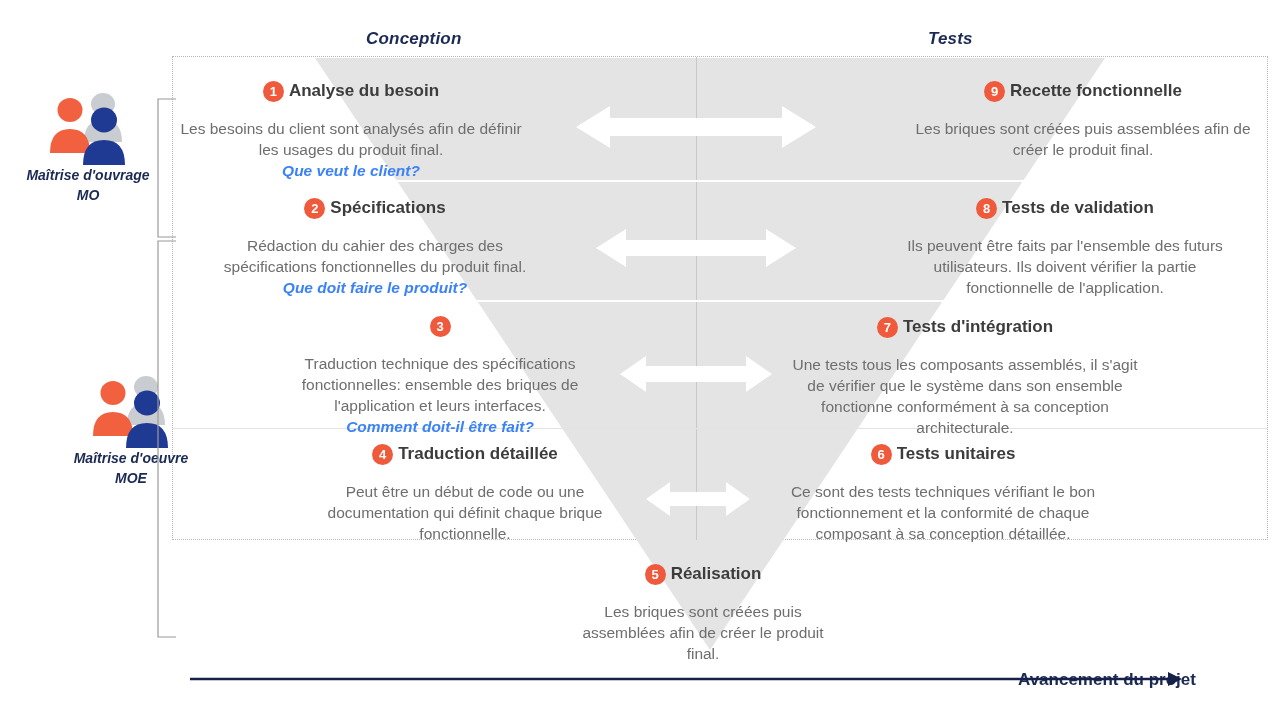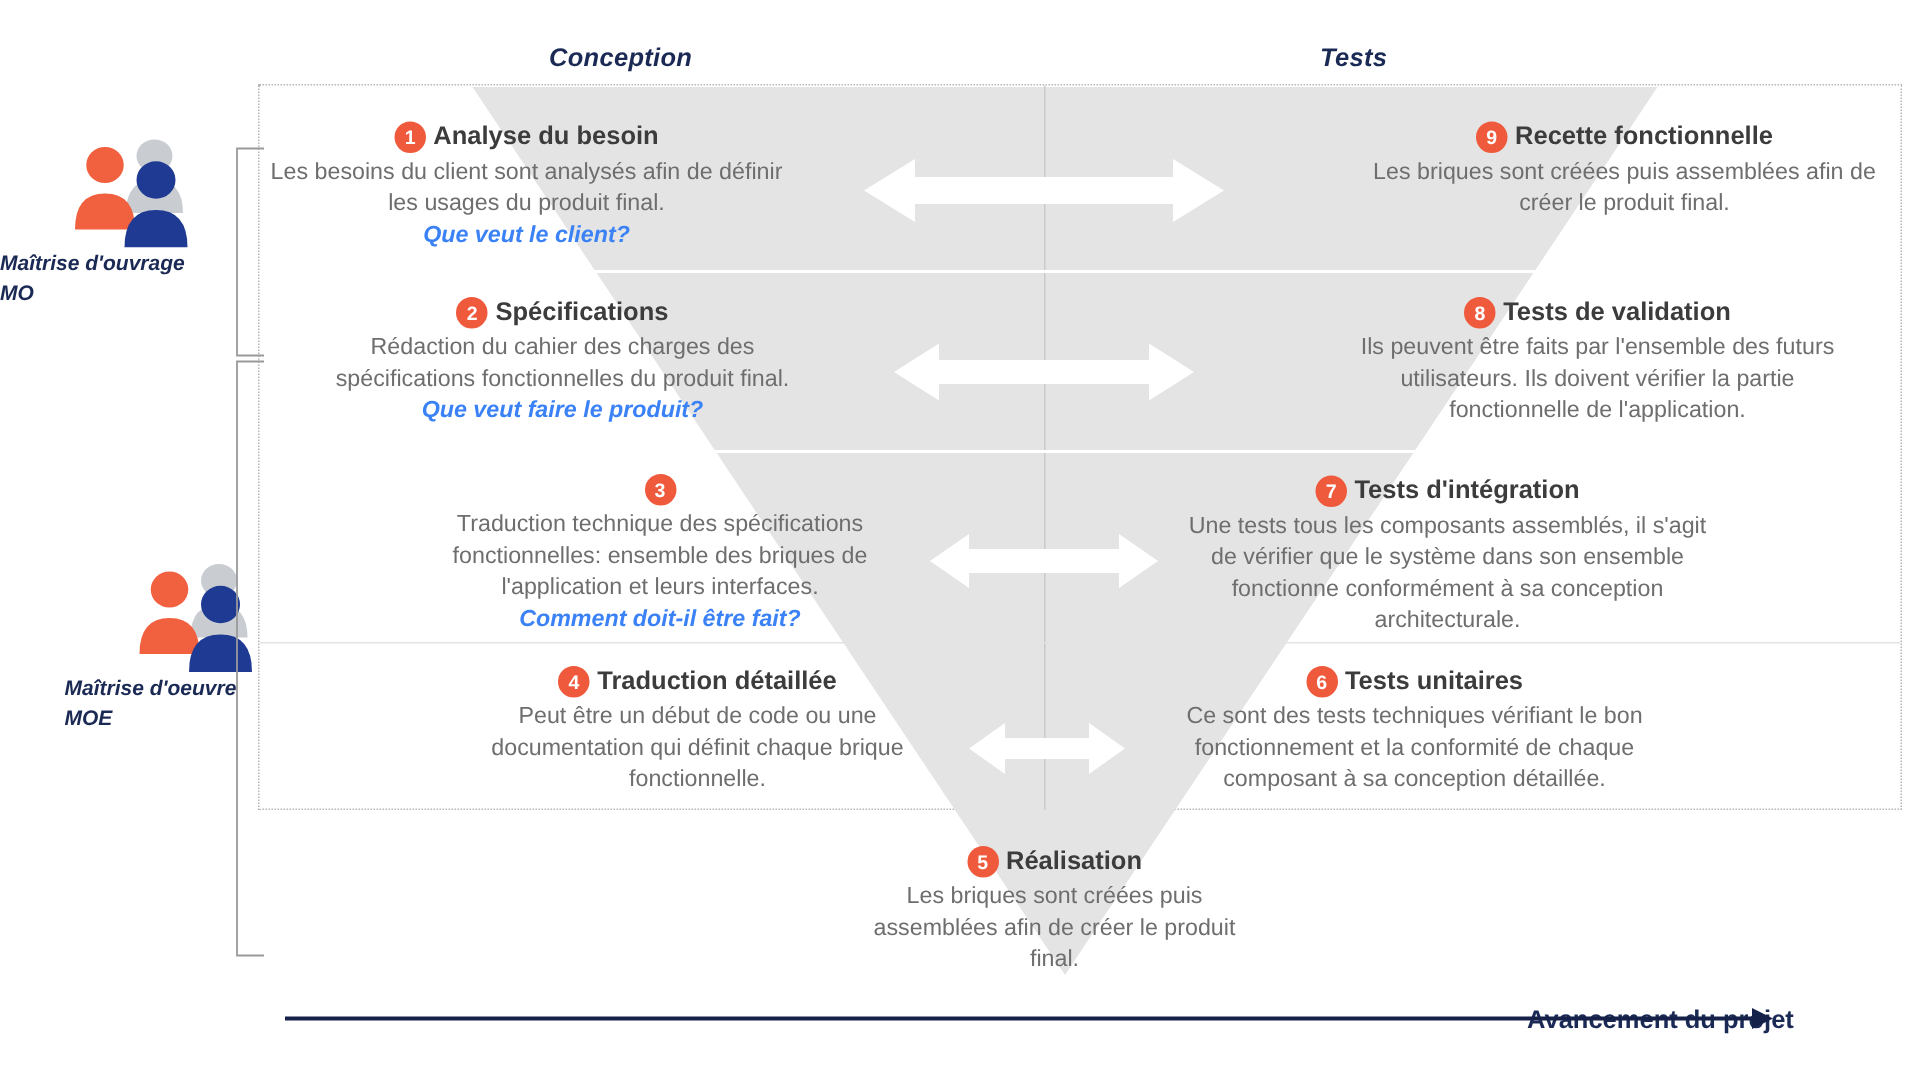--- a/index.html
+++ b/index.html
@@ -20,21 +20,21 @@
   .col-header {
     position: absolute;
     font-style: italic;
     font-weight: bold;
     font-size: 17px;
     color: #1b2a55;
     letter-spacing: .2px;
     white-space: nowrap;
   }
   #header-conception { left: 366px; top: 29px; }
-  #header-tests      { left: 880px; top: 29px; }
+  #header-tests      { left: 928px; top: 29px; }
 
   
   #frame {
     position: absolute;
     left: 172px; top: 56px;
     width: 1096px; height: 484px;
     border: 1px dotted #b8b8b8;
     box-sizing: border-box;
     background: transparent;
   }
@@ -91,33 +91,33 @@
     color: #ffffff;
     font-size: 13px;
     font-weight: bold;
     line-height: 21px;
     flex: 0 0 auto;
   }
   .step-body {
     font-size: 15.5px;
     color: #6e6e6e;
     line-height: 21px;
-    margin-top: 2px;
+    margin-top: 16px;
     text-align: center;
   }
   .step-question {
     font-size: 15.5px;
     font-weight: bold;
     font-style: italic;
     color: #3b82f6;
     line-height: 21px;
   }
 
   
-  .actor { position: absolute; width: 176px; }
+  .actor { position: absolute; text-align: center; width: 176px; }
   .actor-label {
     font-style: italic;
     font-weight: bold;
     font-size: 14px;
     color: #1b2a55;
     line-height: 20px;
     white-space: nowrap;
   }
   .actor-icon { width: 176px; height: 80px; display: block; }
 
@@ -176,21 +176,21 @@
     <div class="step-body">Les besoins du client sont analysés afin de définir les usages du produit final.</div>
     <div class="step-question">Que veut le client?</div>
   </div>
 
   <div class="step" style="left:200px; top:197px; width:350px;">
     <div class="step-title">
       <span class="badge">2</span>
       <span>Spécifications</span>
     </div>
     <div class="step-body">Rédaction du cahier des charges des spécifications fonctionnelles du produit final.</div>
-    <div class="step-question">Que veut faire le produit?</div>
+    <div class="step-question">Que doit faire le produit?</div>
   </div>
 
   <div class="step" style="left:270px; top:316px; width:340px;">
     <div class="step-title">
       <span class="badge">3</span>
     </div>
     <div class="step-body">Traduction technique des spécifications fonctionnelles: ensemble des briques de l'application et leurs interfaces.</div>
     <div class="step-question">Comment doit-il être fait?</div>
   </div>
 

